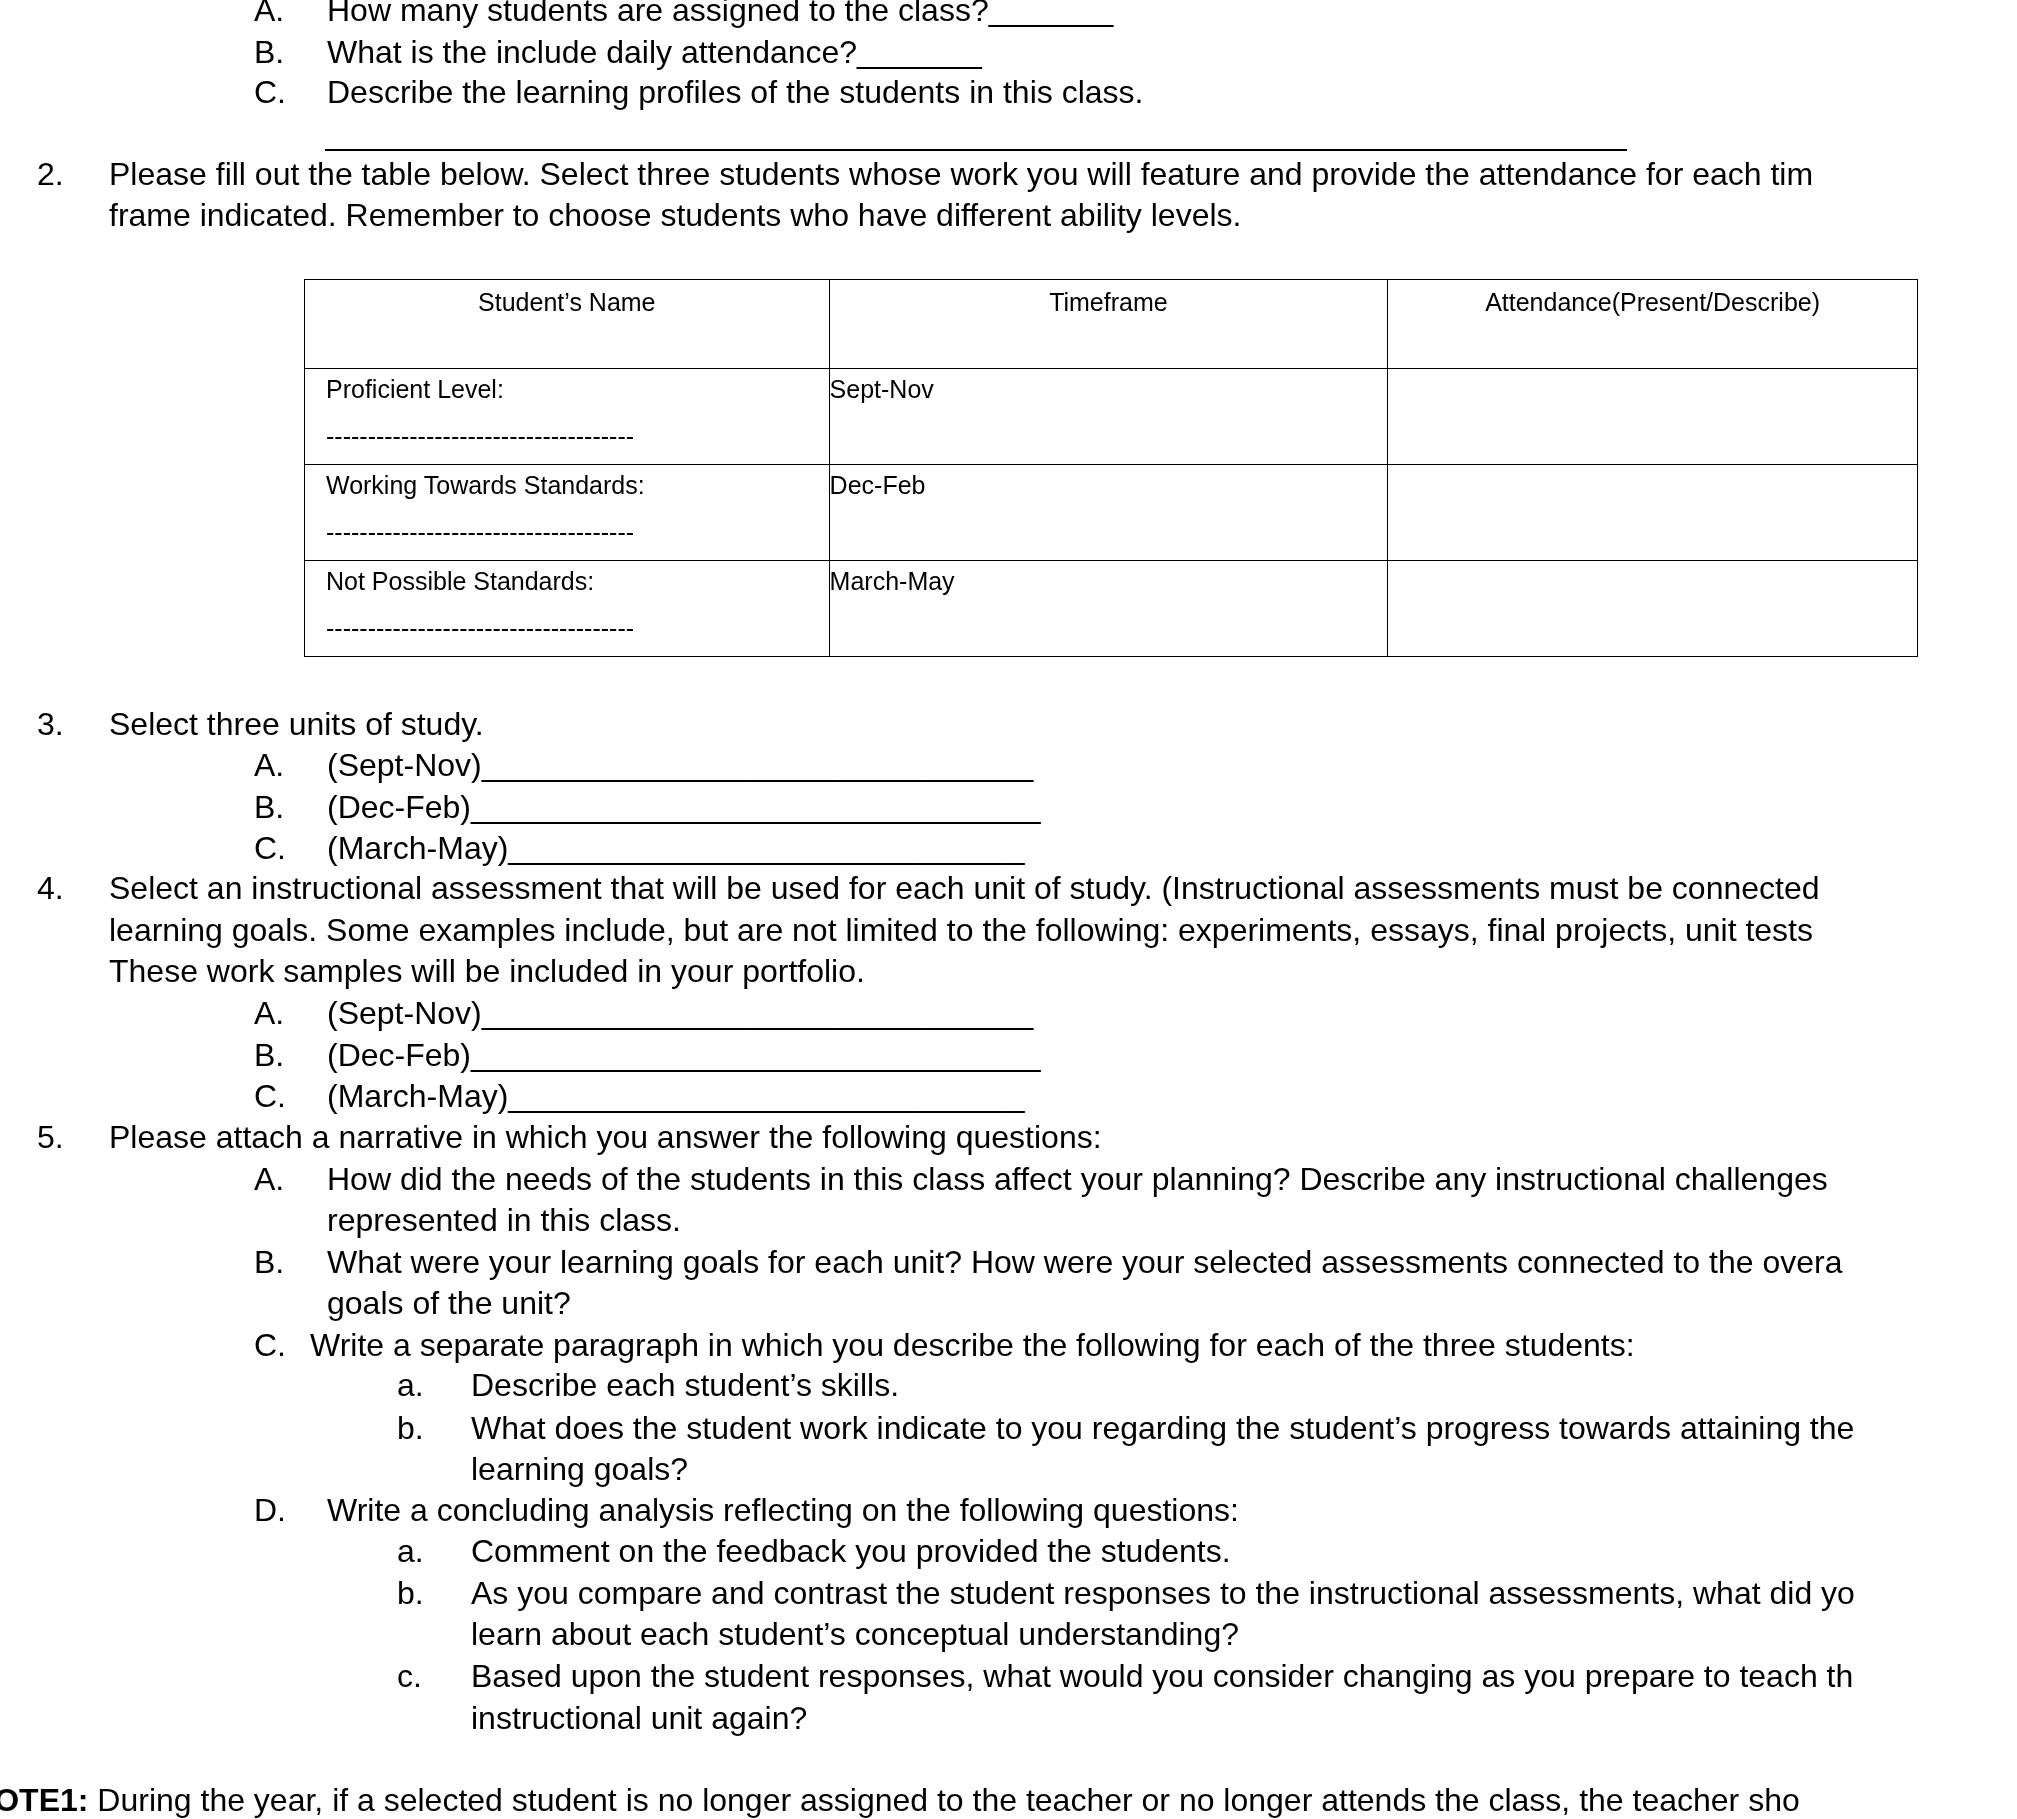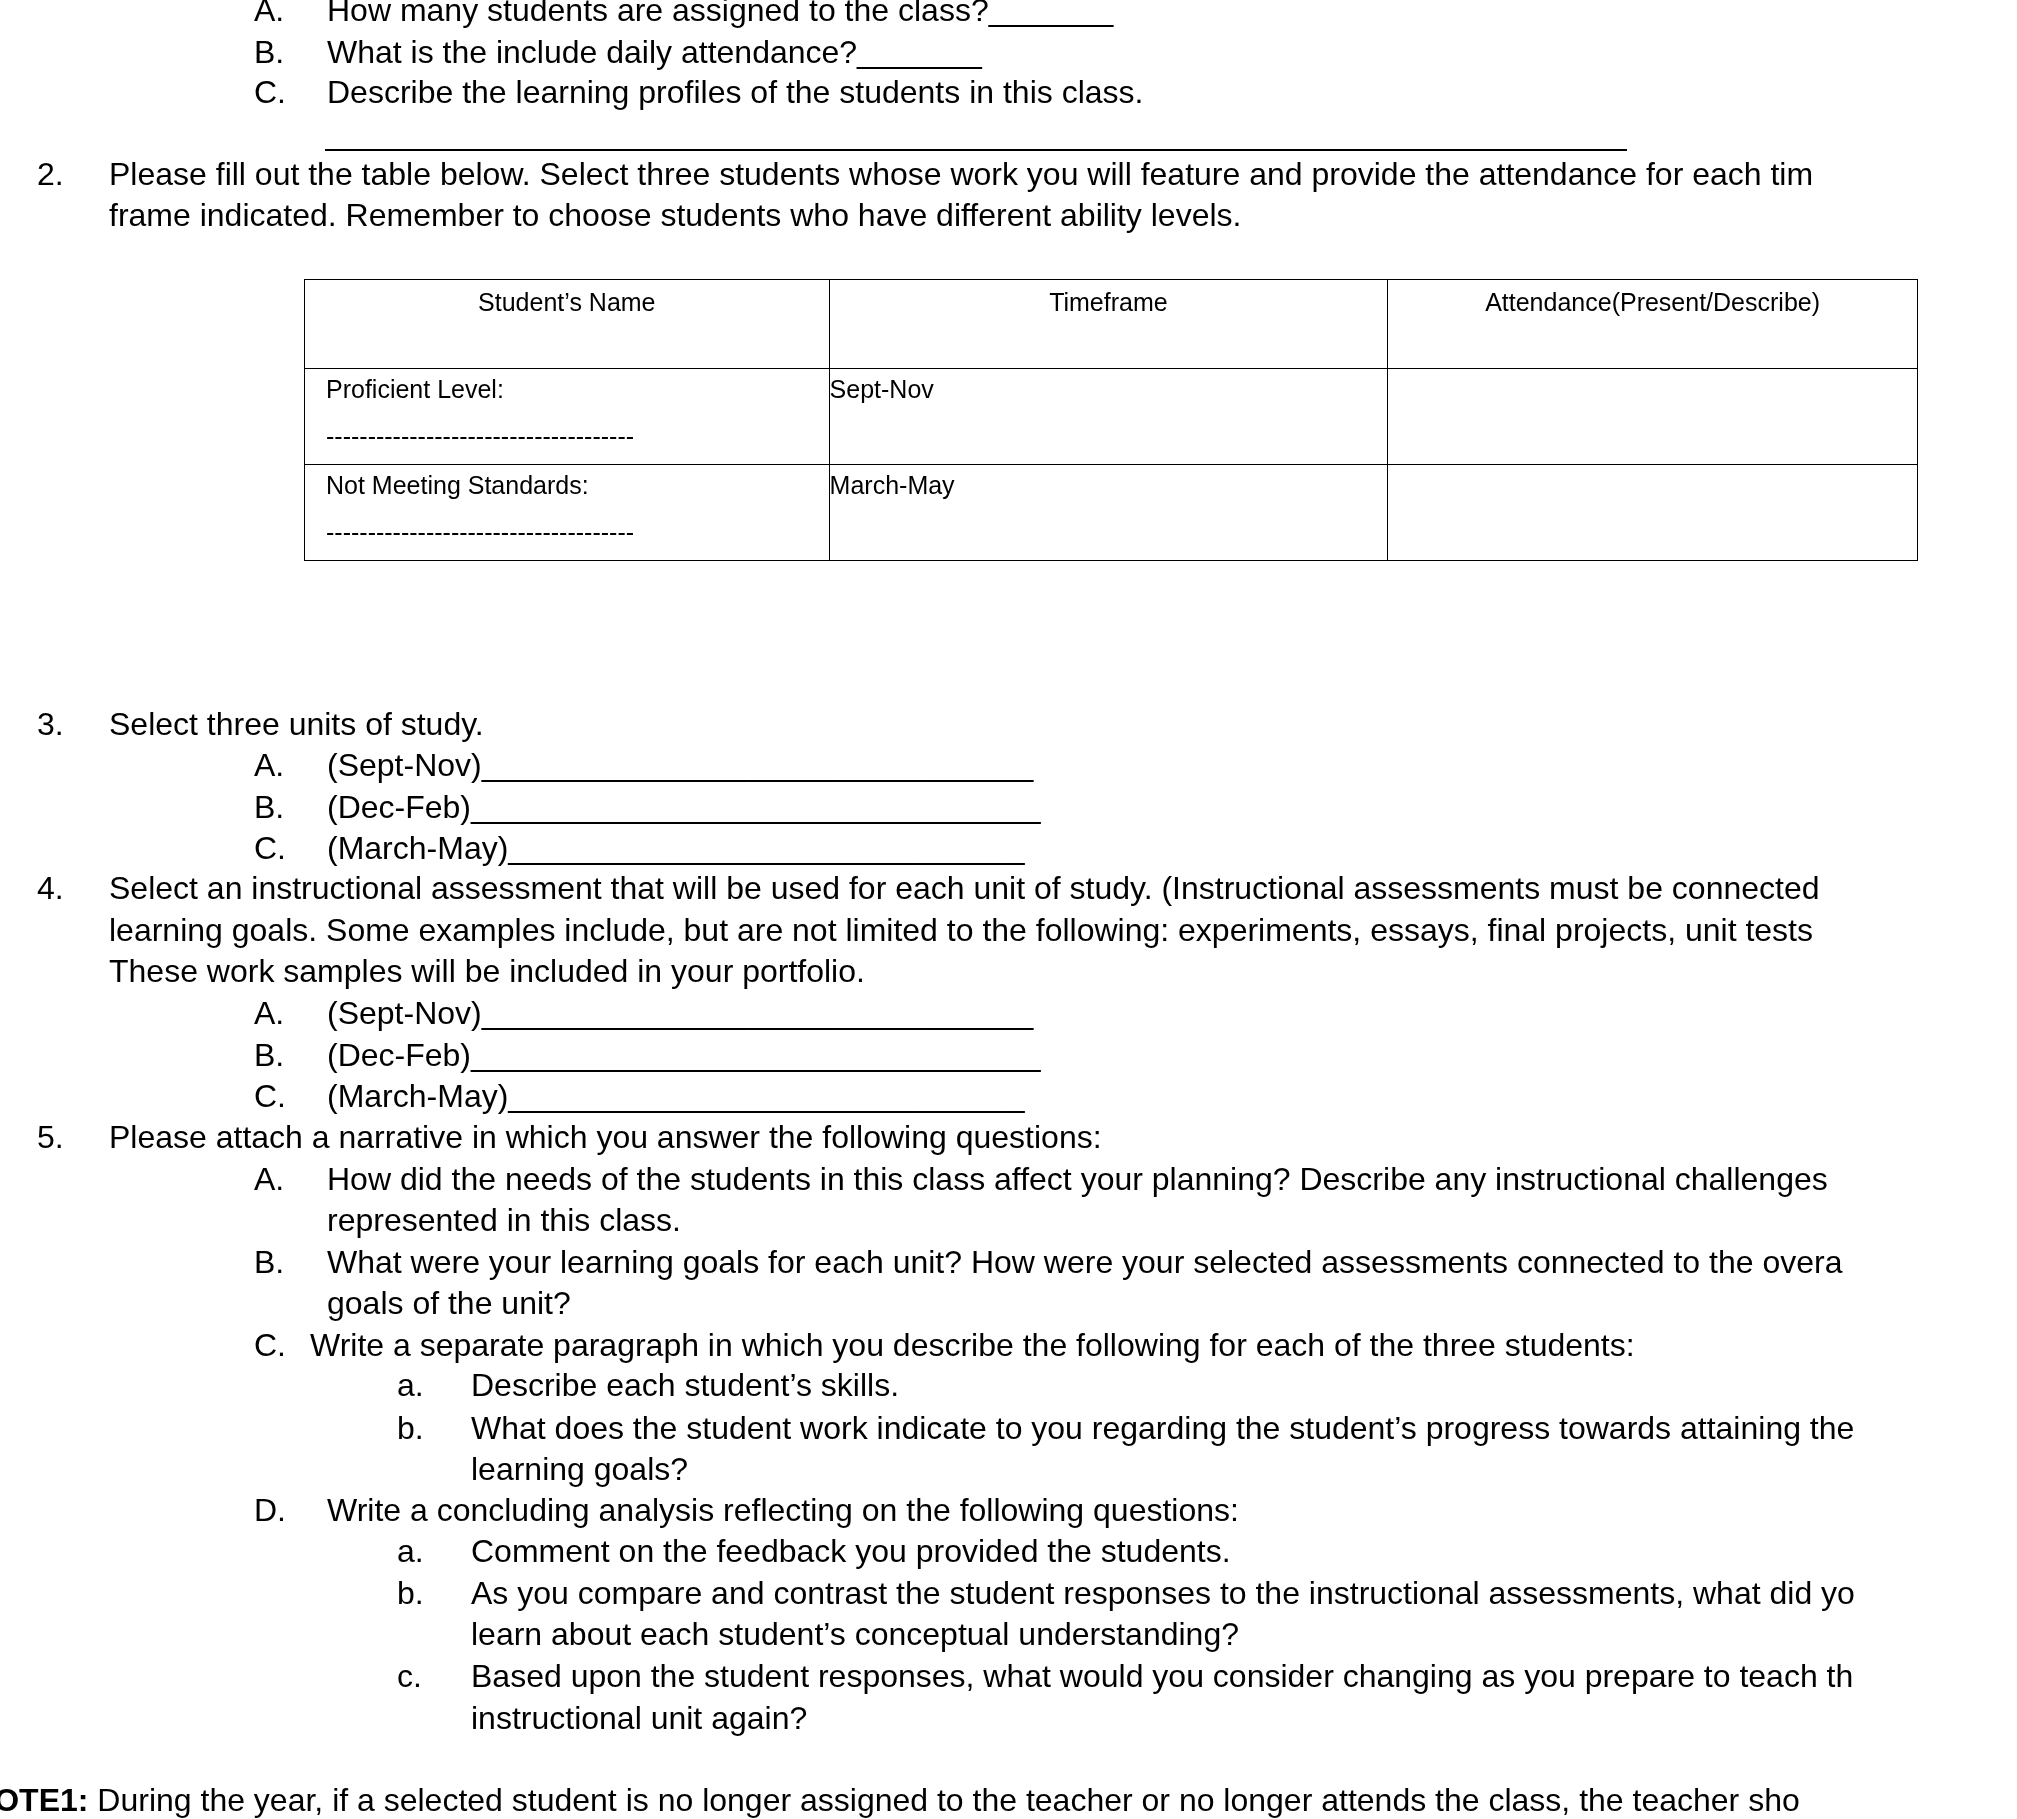--- a/index.html
+++ b/index.html
@@ -48,21 +48,29 @@
   <tr>
     <td class="c1">
       <span>Proficient Level:</span>
       <span class="dash">-------------------------------------</span>
     </td>
     <td class="c2">Sept-Nov</td>
     <td></td>
   </tr>
   <tr>
     <td class="c1">
-      <span>Not Meeting Standards:</span>
+      <span>Working Towards Standards:</span>
+      <span class="dash">-------------------------------------</span>
+    </td>
+    <td class="c2">Dec-Feb</td>
+    <td></td>
+  </tr>
+  <tr>
+    <td class="c1">
+      <span>Not Possible Standards:</span>
       <span class="dash">-------------------------------------</span>
     </td>
     <td class="c2">March-May</td>
     <td></td>
   </tr>
 </tbody>
   </table>
 
 <div class="num" style="left:37px; top:704px;">3.</div>
 <div class="ln" style="left:109px; top:704px;">Select three units of study.</div>

